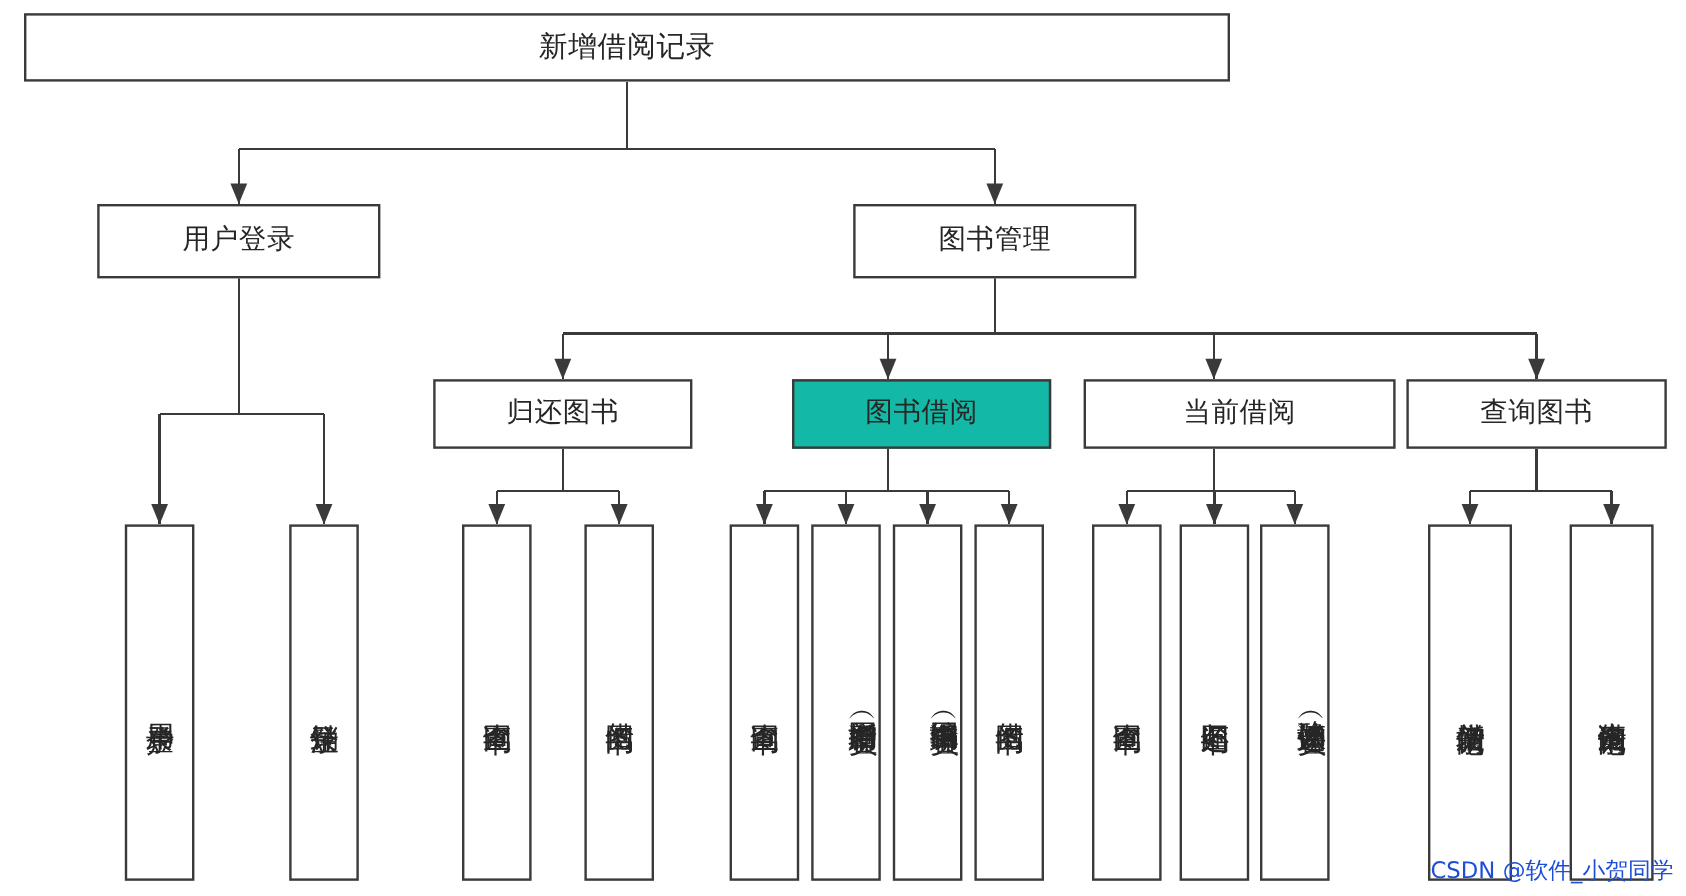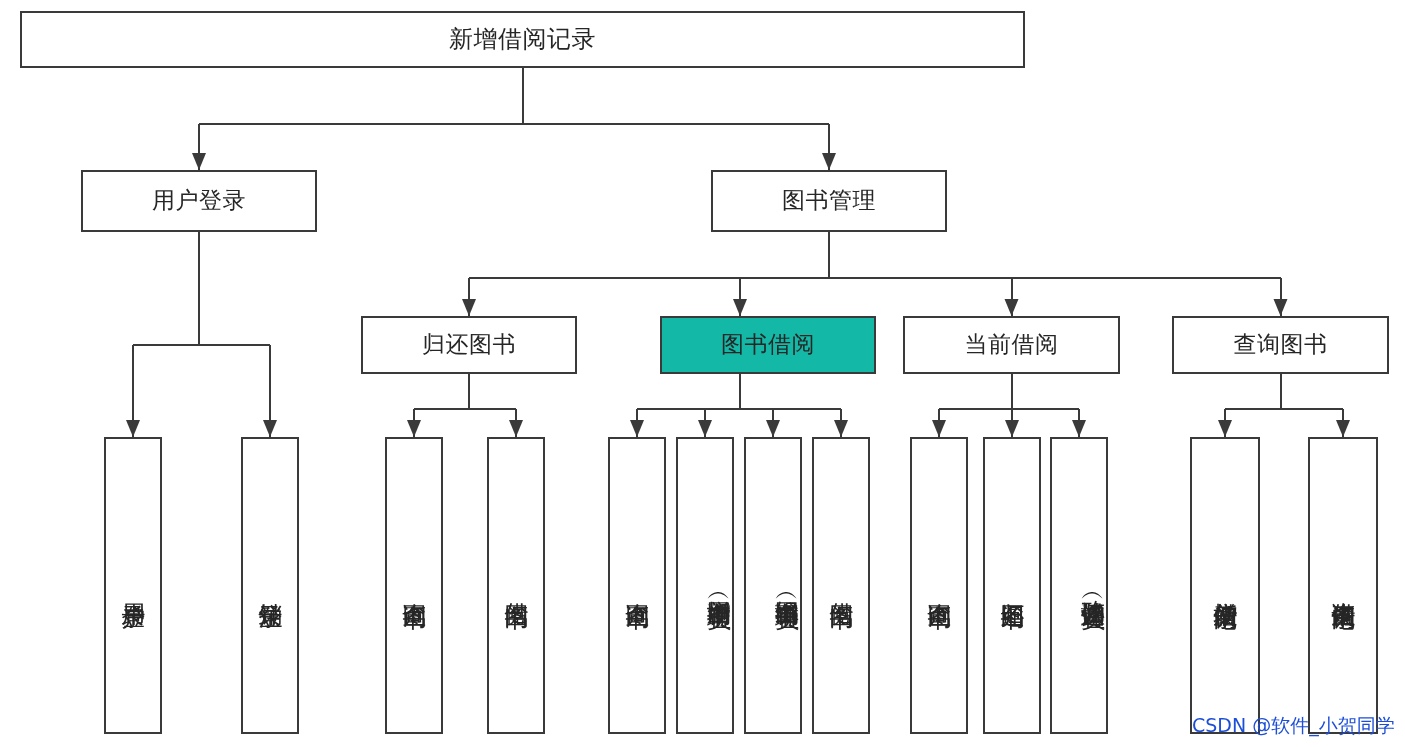--- a/index.html
+++ b/index.html
@@ -147,21 +147,21 @@
       </div>
       <div class="node tier2" style="left: 711px; top: 170px; width: 236px; height: 62px; border-color: rgb(58, 58, 58); background: rgb(255, 255, 255); color: rgb(38, 38, 38);">
         <span class="label">图书管理</span>
       </div>
       <div class="node tier3" style="left: 361px; top: 316px; width: 216px; height: 58px; border-color: rgb(58, 58, 58); background: rgb(255, 255, 255); color: rgb(38, 38, 38);">
         <span class="label">归还图书</span>
       </div>
       <div class="node tier3" style="left: 632px; top: 316px; width: 216px; height: 58px; border-color: rgb(58, 58, 58); background: #14b8a6; color: rgb(38, 38, 38); margin-left: 28px;">
         <span class="label">图书借阅</span>
       </div>
-      <div class="node tier3" style="left: 903px; top: 316px; width: 217px; height: 58px; border-color: rgb(58, 58, 58); background: rgb(255, 255, 255); color: rgb(38, 38, 38);">
+      <div class="node tier3" style="left: 903px; top: 316px; width: 260px; height: 58px; border-color: rgb(58, 58, 58); background: rgb(255, 255, 255); color: rgb(38, 38, 38);">
         <span class="label">当前借阅</span>
       </div>
       <div class="node tier3" style="left: 1172px; top: 316px; width: 217px; height: 58px; border-color: rgb(58, 58, 58); background: rgb(255, 255, 255); color: rgb(38, 38, 38);">
         <span class="label">查询图书</span>
       </div>
       <div class="node leaf" style="left: 104px; top: 437px; width: 58px; height: 297px; border-color: rgb(58, 58, 58); background: rgb(255, 255, 255); color: rgb(38, 38, 38);">
         <span class="label">用户登录</span>
       </div>
       <div class="node leaf" style="left: 241px; top: 437px; width: 58px; height: 297px; border-color: rgb(58, 58, 58); background: rgb(255, 255, 255); color: rgb(38, 38, 38);">
         <span class="label">注销登录</span>

